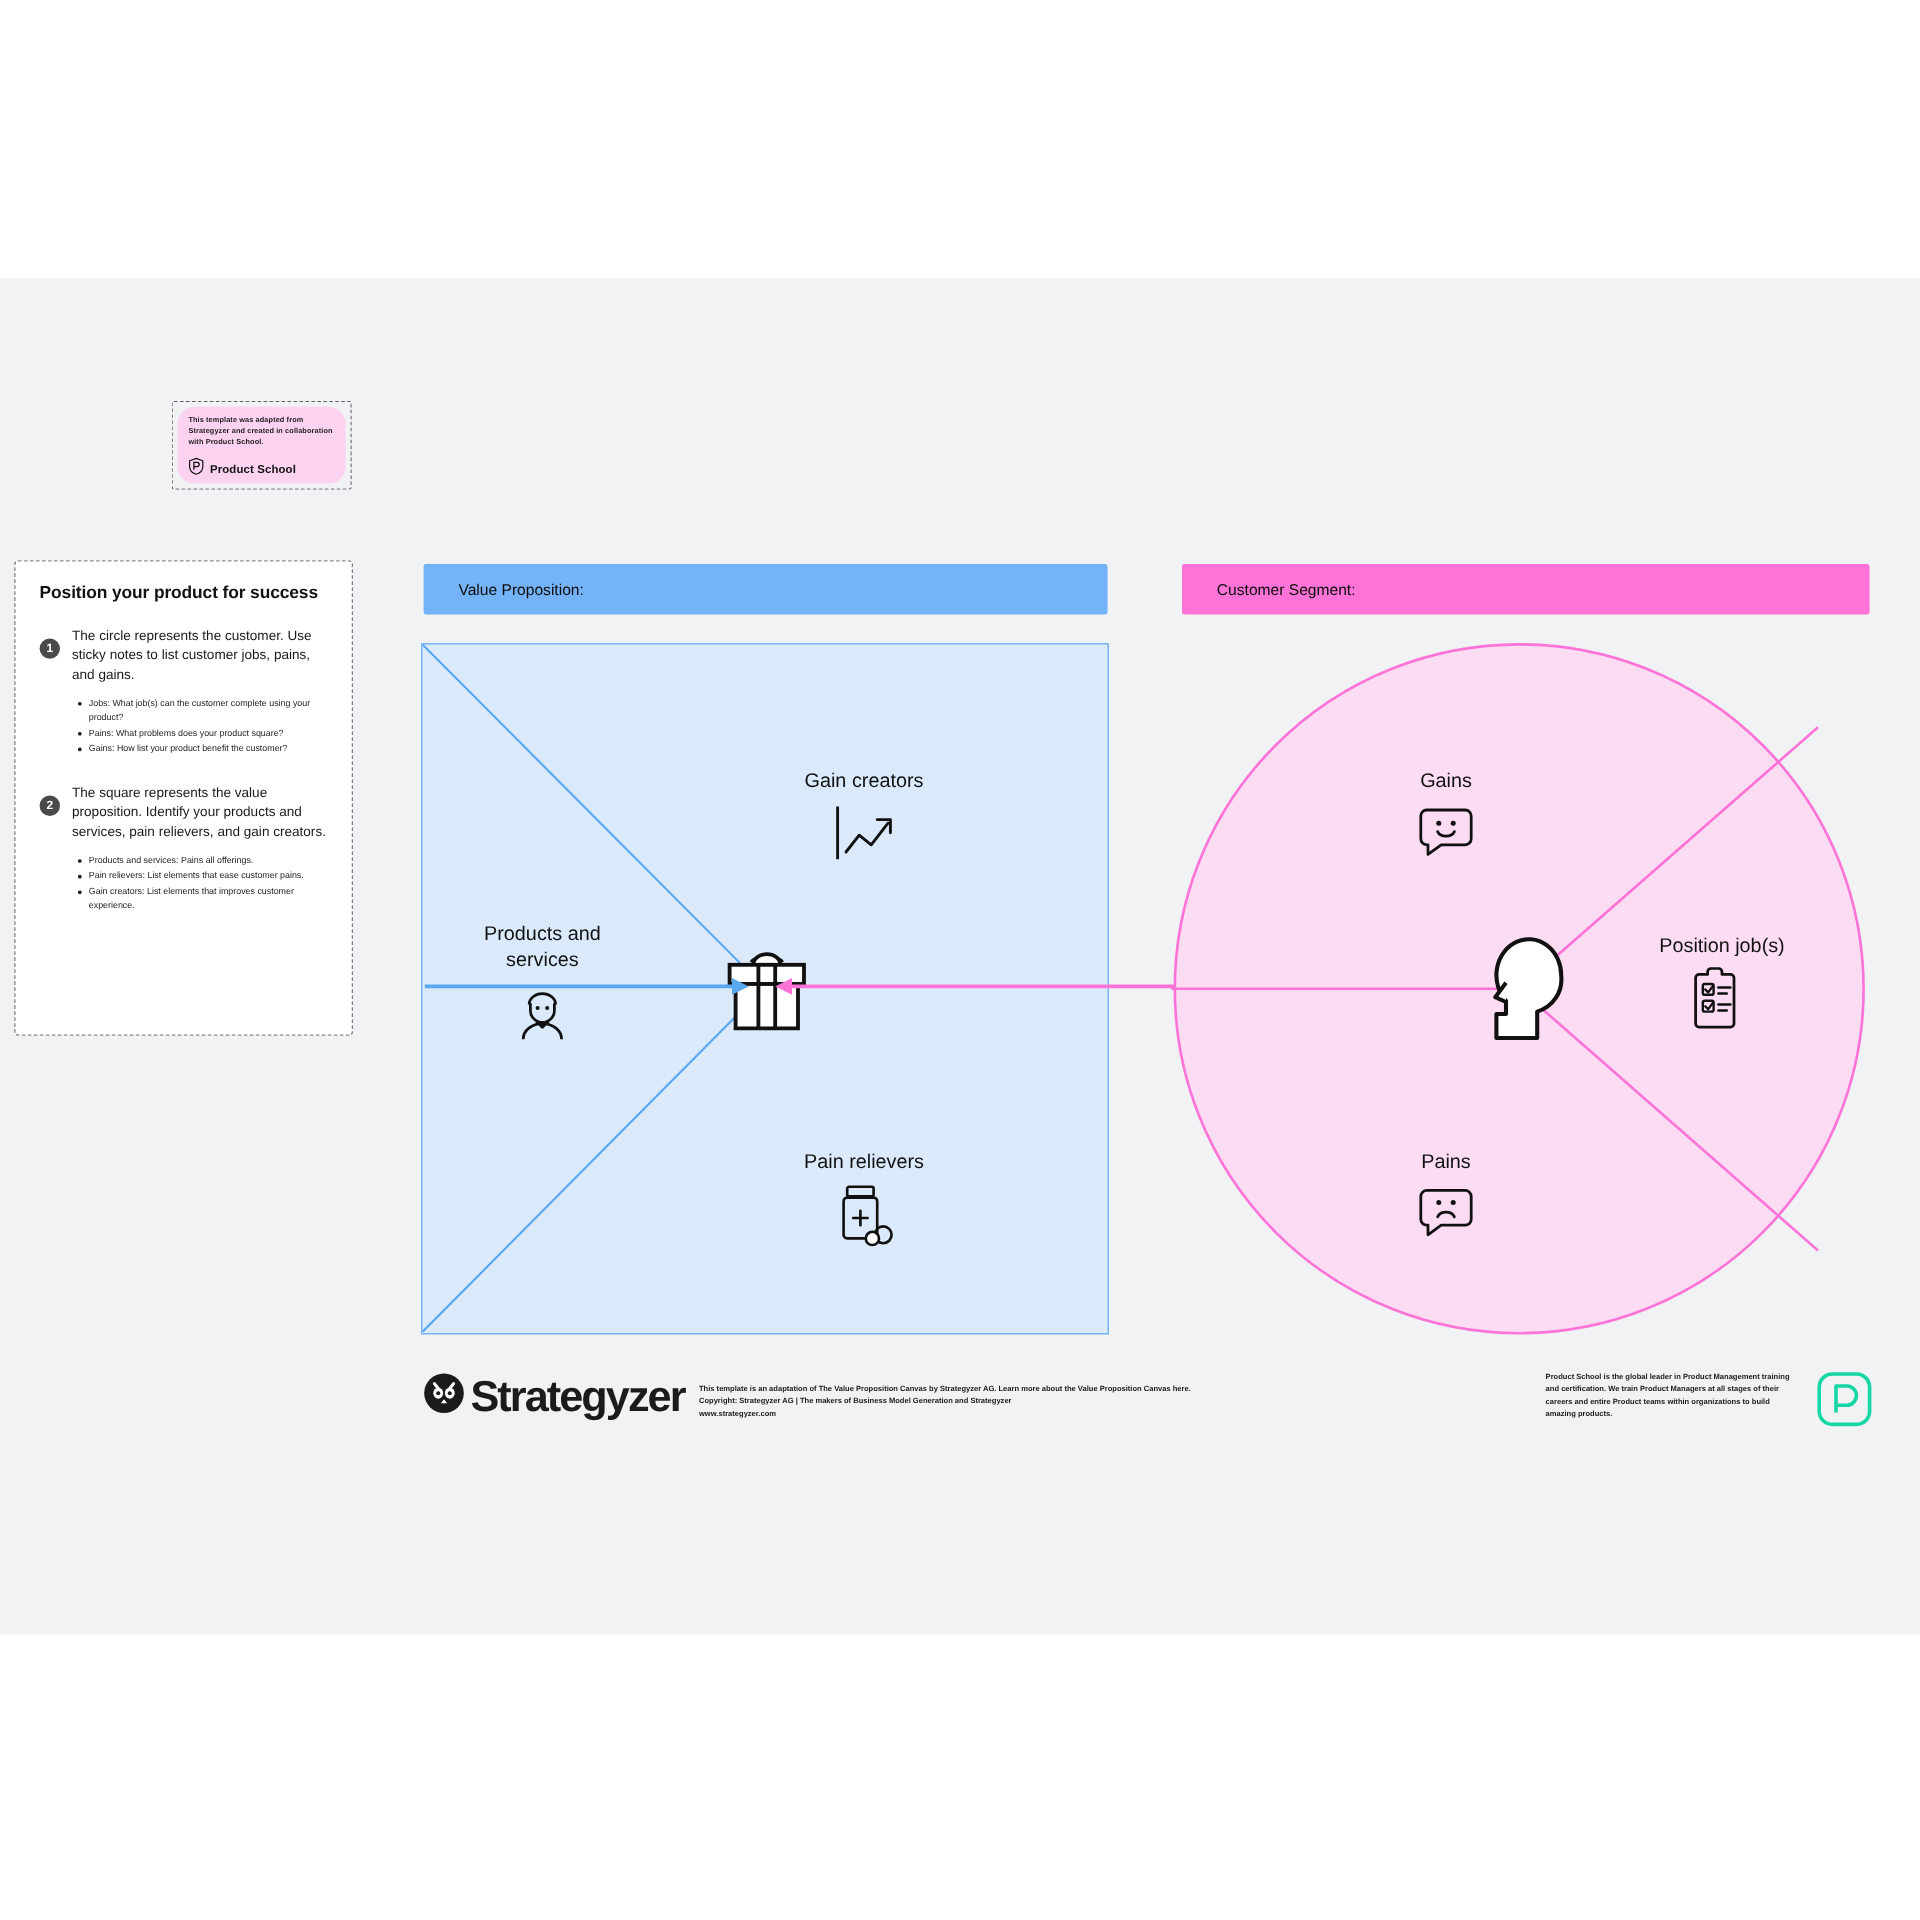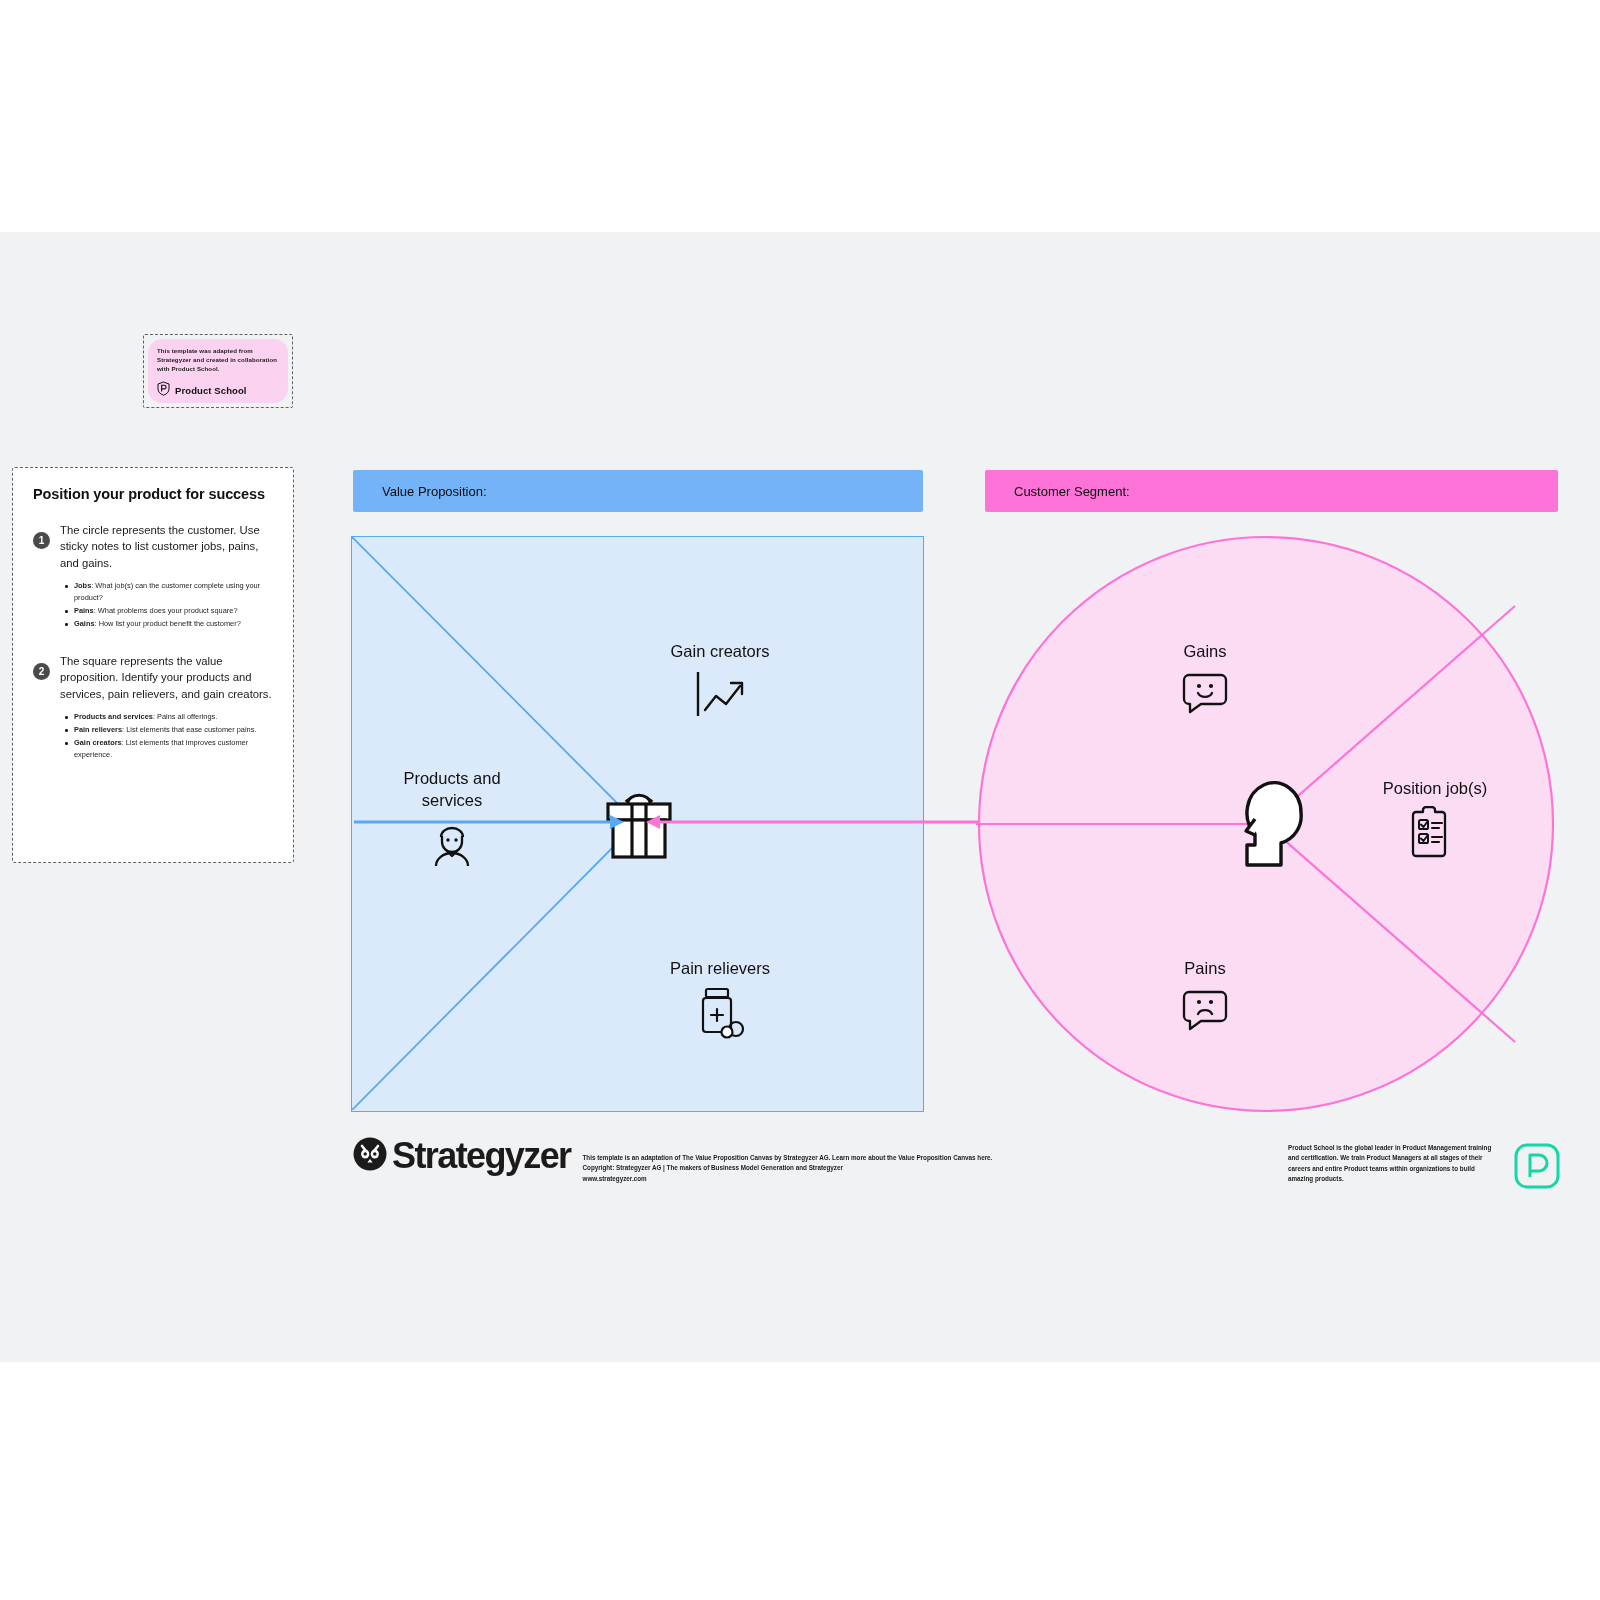--- a/index.html
+++ b/index.html
@@ -124,21 +124,21 @@
   .bullets li::before {
     content: "";
     position: absolute;
     left: -9px;
     top: 5px;
     width: 2.5px;
     height: 2.5px;
     background: #1d1d1d;
     border-radius: 50%;
   }
-  .bullets b { font-weight: bold; }
+  .bullets b { font-weight: normal; }
   .step2 { margin-top: 22px; }
 
   
   .hdr {
     position: absolute;
     height: 42px;
     border-radius: 2px;
     display: flex;
     align-items: center;
     padding-left: 29px;
@@ -204,21 +204,21 @@
 
   
   #arrows { position: absolute; left: 340px; top: 800px; }
 
   
   #footer-left {
     position: absolute;
     left: 352px;
     top: 1136px;
     display: flex;
-    align-items: flex-start;
+    align-items: flex-end;
     gap: 12px;
   }
   #strategyzer-logo {
     display: flex;
     align-items: center;
     gap: 4px;
   }
   #strategyzer-word {
     font-size: 36px;
     font-weight: bold;

